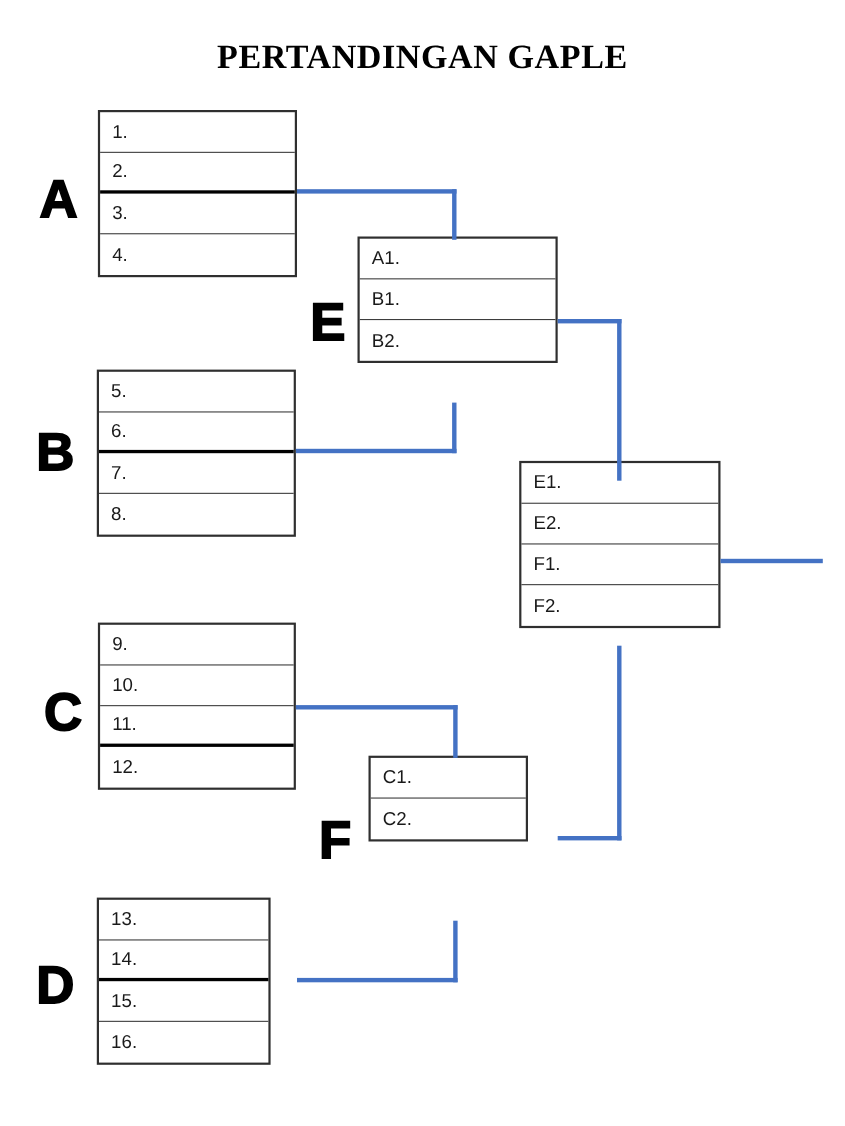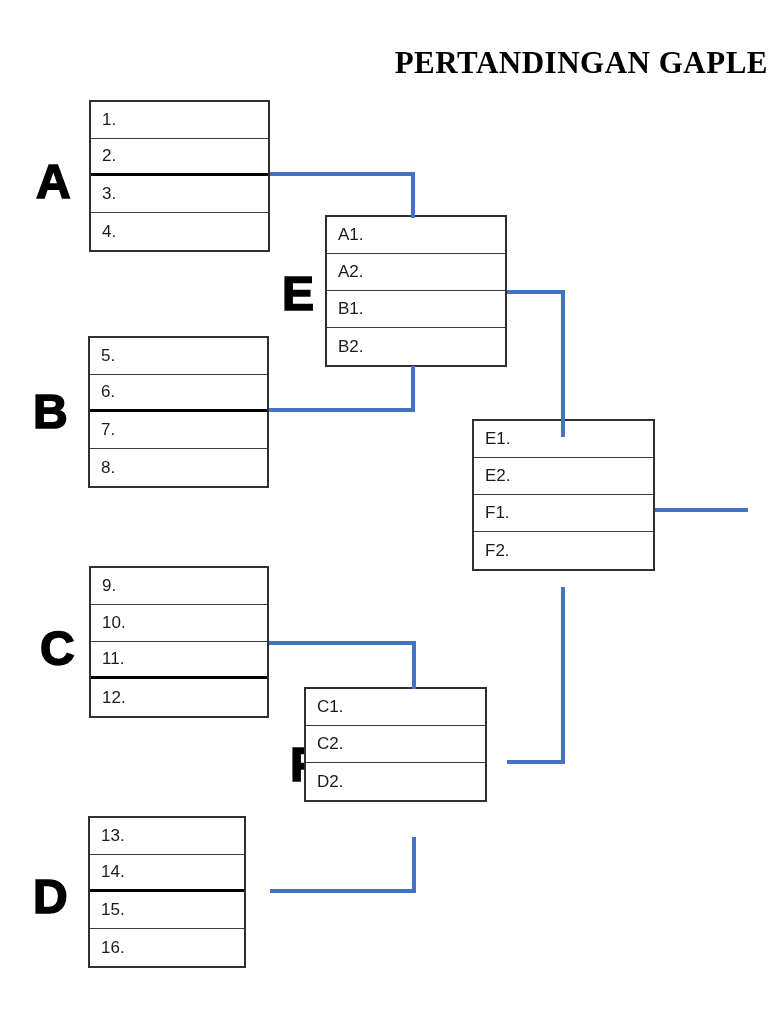--- a/index.html
+++ b/index.html
@@ -17,27 +17,26 @@
     height: 1024px;
     background: #ffffff;
     font-family: "Liberation Sans", sans-serif;
     overflow: hidden;
   }
   .title {
     position: absolute;
     top: 34px;
     left: 0;
     width: 100%;
-    text-align: right;
+    text-align: center;
     font-family: "Liberation Serif", serif;
     font-weight: bold;
     font-size: 31px;
     letter-spacing: 0.5px;
     color: #000000;
-    margin-top: 11px;
   }
   .tbl {
     position: absolute;
     border: 2px solid var(--outer);
     background: #ffffff;
     box-sizing: border-box;
   }
   .row {
     height: 37px;
     box-sizing: border-box;
@@ -139,39 +138,33 @@
     <div class="row">
         <span class="slot-label">16.</span>
       </div>
   </div>
 
   <div class="tbl" style="left:325px;top:215px;width:182px;">
     <div class="row">
         <span class="slot-label">A1.</span>
       </div>
     <div class="row">
-        <span class="slot-label">A2.</span>
-      </div>
-    <div class="row">
         <span class="slot-label">B1.</span>
       </div>
     <div class="row">
         <span class="slot-label">B2.</span>
       </div>
   </div>
 
-  <div class="tbl" style="left:304px;top:687px;width:183px;">
+  <div class="tbl" style="left:335px;top:687px;width:145px;">
     <div class="row">
         <span class="slot-label">C1.</span>
       </div>
     <div class="row">
         <span class="slot-label">C2.</span>
-      </div>
-    <div class="row">
-        <span class="slot-label">D2.</span>
       </div>
   </div>
 
   <div class="tbl" style="left:472px;top:419px;width:183px;">
     <div class="row">
         <span class="slot-label">E1.</span>
       </div>
     <div class="row">
         <span class="slot-label">E2.</span>
       </div>

